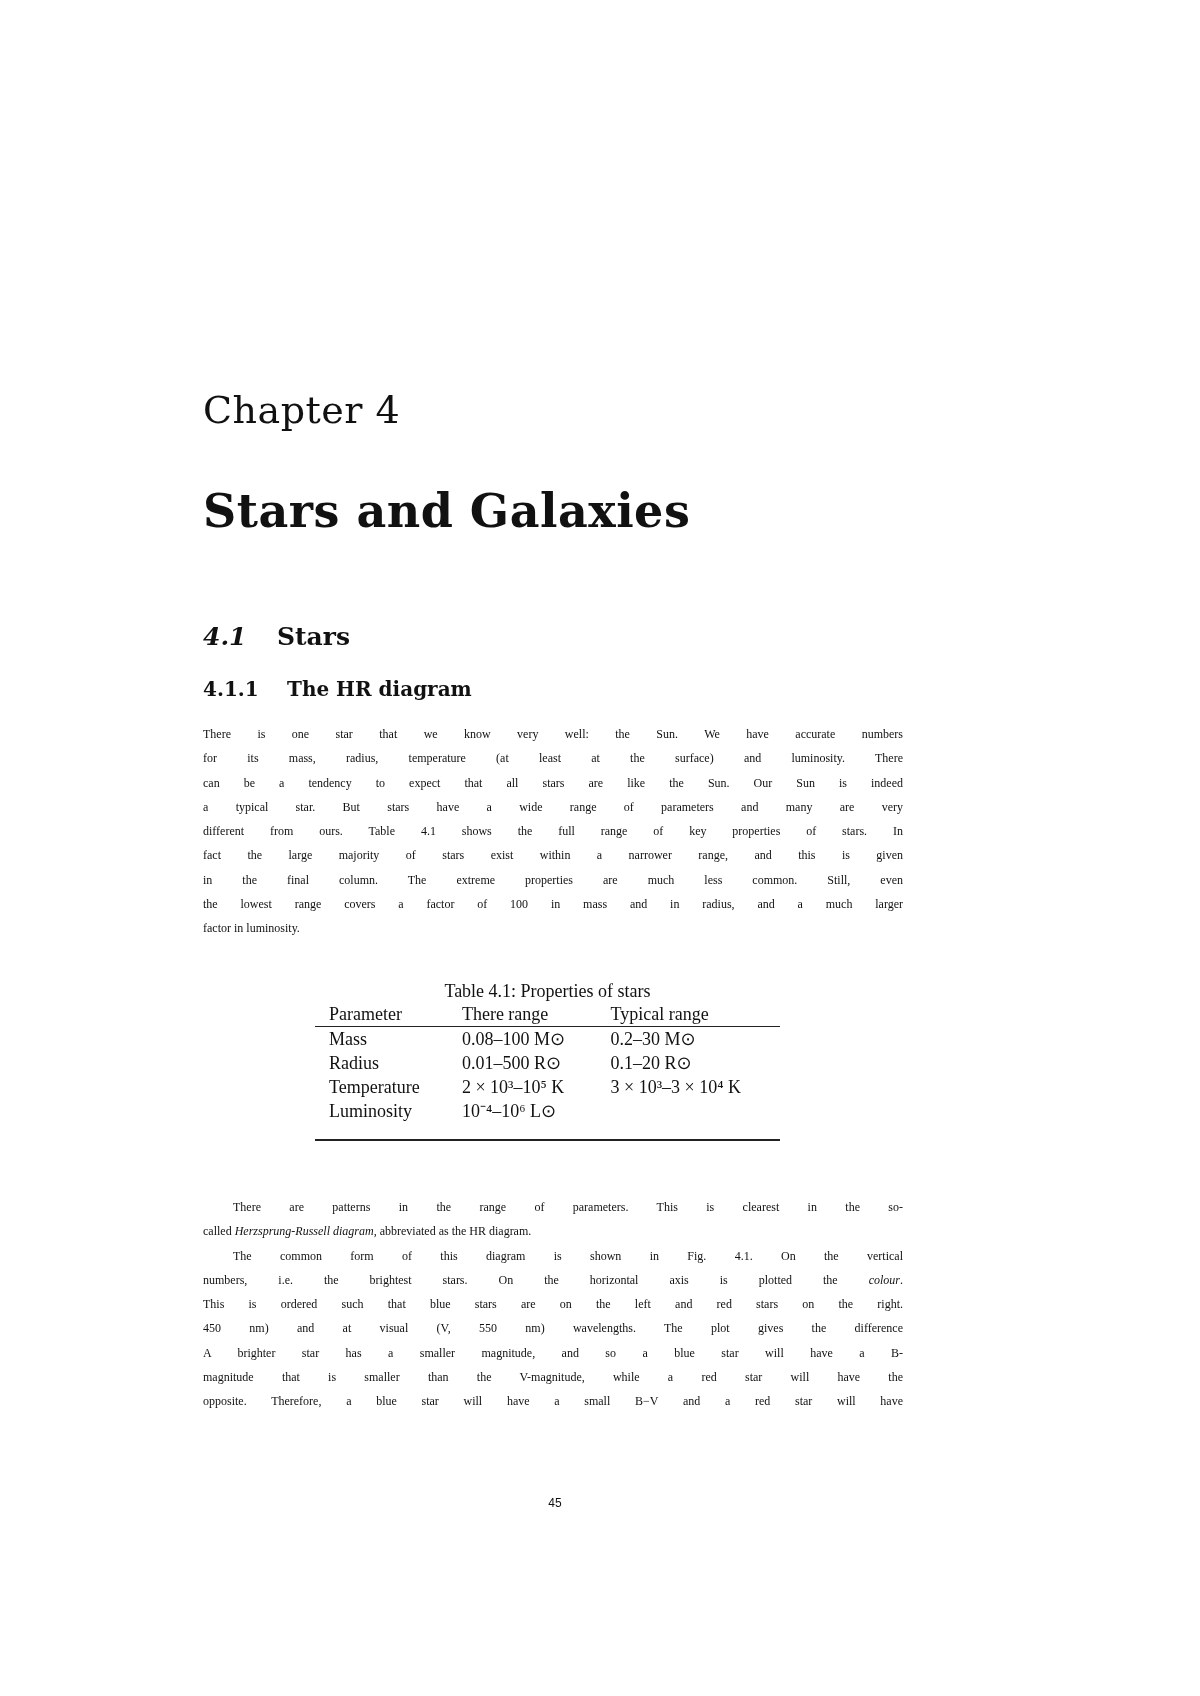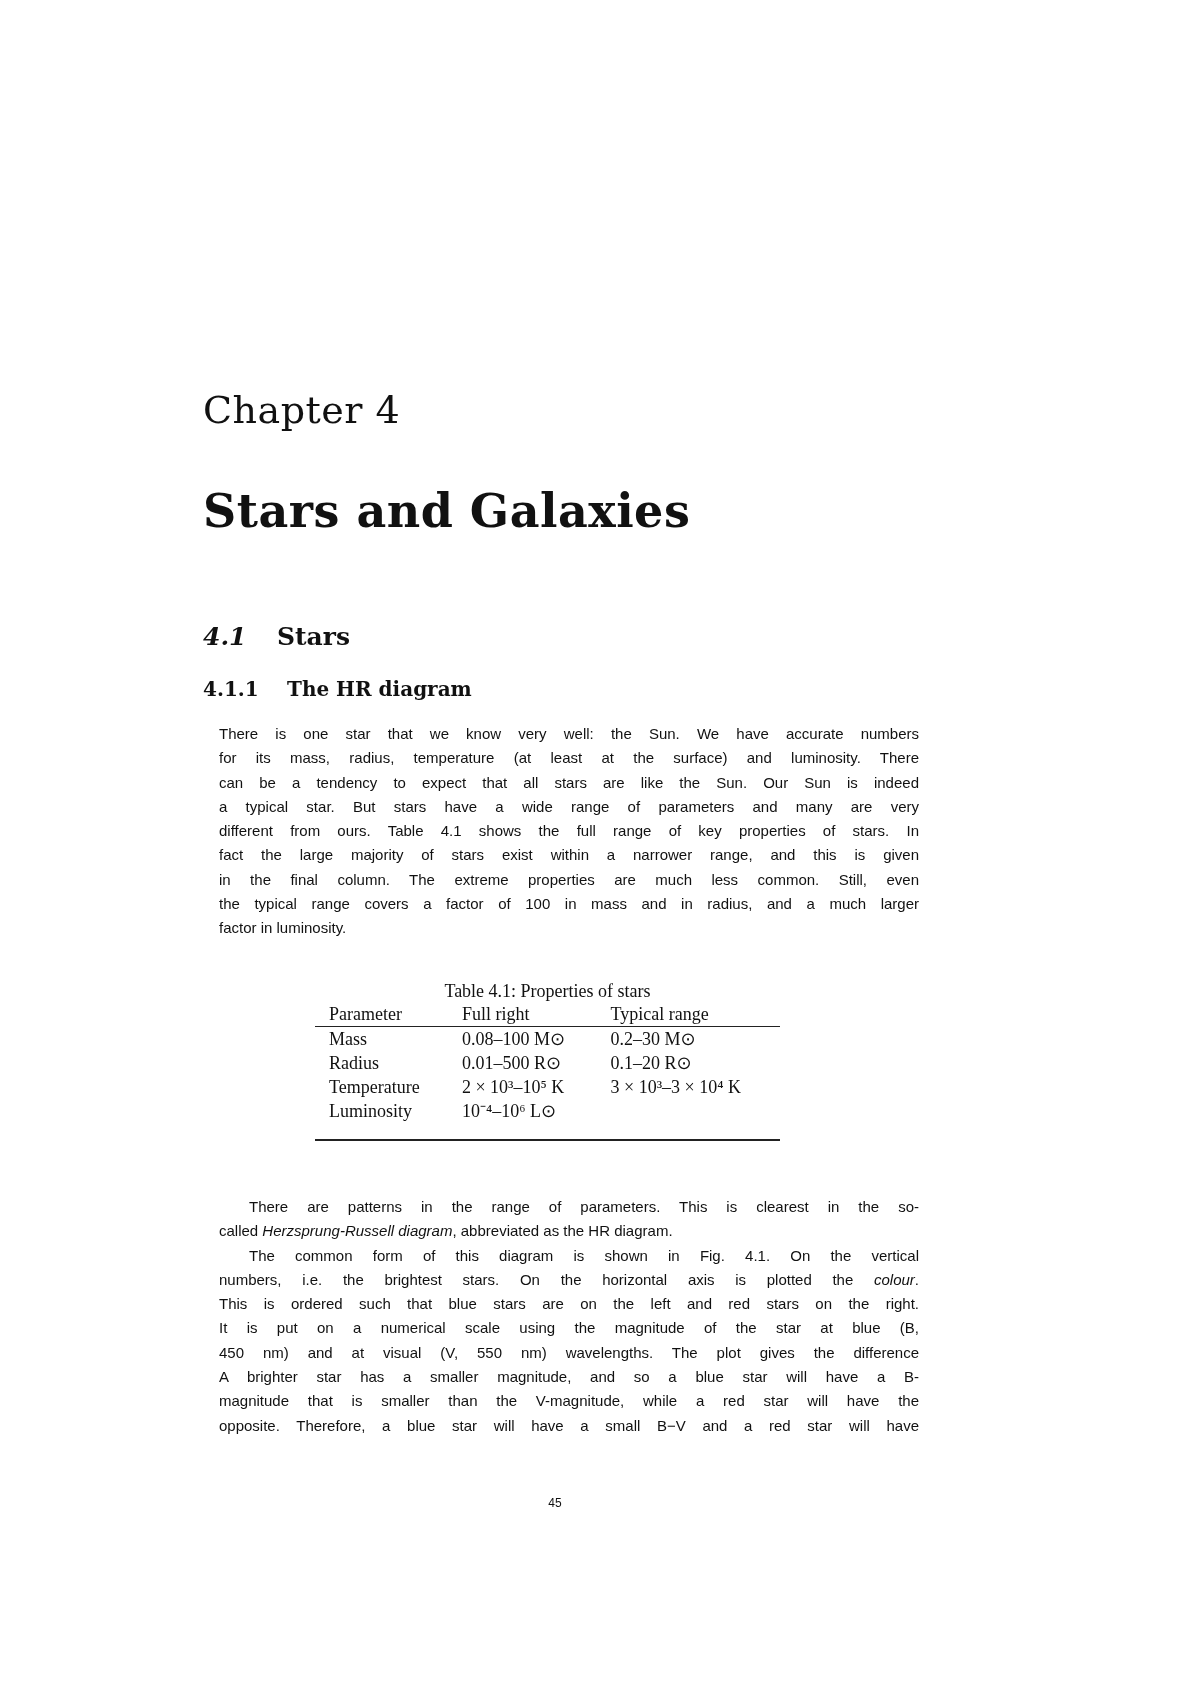--- a/index.html
+++ b/index.html
@@ -7,21 +7,21 @@
   .page { position: absolute; left: 0; top: 0; width: 1200px; height: 1696px; }
 
   .chapter-label { position: absolute; left: 203px; top: 388px; font-size: 38px; line-height: 44px; font-family: "DejaVu Serif", serif; font-weight: normal; letter-spacing: 0.5px; }
   .chapter-title { position: absolute; left: 203px; top: 484px; font-size: 46px; line-height: 54px; font-family: "DejaVu Serif", serif; font-weight: bold; letter-spacing: 0.5px; }
 
   .sec { position: absolute; left: 203px; top: 622px; font-size: 25px; line-height: 30px; font-family: "DejaVu Serif", serif; font-weight: bold; }
   .sec .num { display: inline-block; width: 74px; font-style: italic; }
   .subsec { position: absolute; left: 203px; top: 676px; font-size: 20px; line-height: 26px; font-family: "DejaVu Serif", serif; font-weight: bold; }
   .subsec .num { display: inline-block; width: 84px; }
 
-  .para { position: absolute; left: 203px; width: 700px; font-family: Liberation Sans, sans-serif; font-size: 15px; line-height: 24.3px; text-align: justify; margin-left: 16px; }
+  .para { position: absolute; left: 203px; width: 700px; font-family: Liberation Serif, serif; font-size: 12px; line-height: 24.3px; text-align: justify; }
   .para .line { display: block; height: 24.3px; text-align-last: justify; white-space: nowrap; }
   .para .line.last { text-align-last: left; }
   .para .line.indent { padding-left: 30px; }
   .p1 { top: 722px; }
   .p2 { top: 1195px; }
 
   .table-wrap { position: absolute; left: 315px; top: 980px; width: 465px; font-family: "Liberation Serif", serif; font-size: 18px; }
   .caption { text-align: center; height: 22px; line-height: 22px; margin-left: 0; }
   table { border-collapse: collapse; width: 465px; }
   th, td { text-align: left; padding: 0 0 0 14px; height: 24px; line-height: 24px; font-weight: normal; white-space: nowrap; }
@@ -50,31 +50,31 @@
   </div>
 
   <div class="para p1">
     <span class="line">There is one star that we know very well: the Sun. We have accurate numbers</span>
     <span class="line">for its mass, radius, temperature (at least at the surface) and luminosity. There</span>
     <span class="line">can be a tendency to expect that all stars are like the Sun. Our Sun is indeed</span>
     <span class="line">a typical star. But stars have a wide range of parameters and many are very</span>
     <span class="line">different from ours. Table 4.1 shows the full range of key properties of stars. In</span>
     <span class="line">fact the large majority of stars exist within a narrower range, and this is given</span>
     <span class="line">in the final column. The extreme properties are much less common. Still, even</span>
-    <span class="line">the typical range covers a factor of 100 in mass and in radius, and a much larger</span>
+    <span class="line">the lowest range covers a factor of 100 in mass and in radius, and a much larger</span>
     <span class="line last">factor in luminosity.</span>
   </div>
 
   <div class="table-wrap">
     <div class="caption">Table 4.1: Properties of stars</div>
     <table>
       <thead>
         <tr>
           <th>Parameter</th>
-          <th>Full right</th>
+          <th>There range</th>
           <th>Typical range</th>
         </tr>
       </thead>
       <tbody>
         <tr>
           <td>Mass</td>
           <td>0.08–100 M⊙</td>
           <td>0.2–30 M⊙</td>
         </tr>
         <tr>
@@ -95,21 +95,20 @@
       </tbody>
     </table>
   </div>
 
   <div class="para p2">
     <span class="line indent"><span>There are patterns in the range of parameters. This is clearest in the so-</span></span>
     <span class="line last"><span>called </span><em>Herzsprung-Russell diagram</em><span>, abbreviated as the HR diagram.</span></span>
     <span class="line indent"><span>The common form of this diagram is shown in Fig. 4.1. On the vertical</span></span>
     <span class="line"><span>numbers, i.e. the brightest stars. On the horizontal axis is plotted the </span><em>colour</em><span>.</span></span>
     <span class="line"><span>This is ordered such that blue stars are on the left and red stars on the right.</span></span>
-    <span class="line"><span>It is put on a numerical scale using the magnitude of the star at blue (B,</span></span>
     <span class="line"><span>450 nm) and at visual (V, 550 nm) wavelengths. The plot gives the difference</span></span>
     <span class="line"><span>A brighter star has a smaller magnitude, and so a blue star will have a B-</span></span>
     <span class="line"><span>magnitude that is smaller than the V-magnitude, while a red star will have the</span></span>
     <span class="line"><span>opposite. Therefore, a blue star will have a small B−V and a red star will have</span></span>
   </div>
 
   <div class="page-number">45</div>
 </div>
 
 </body></html>

